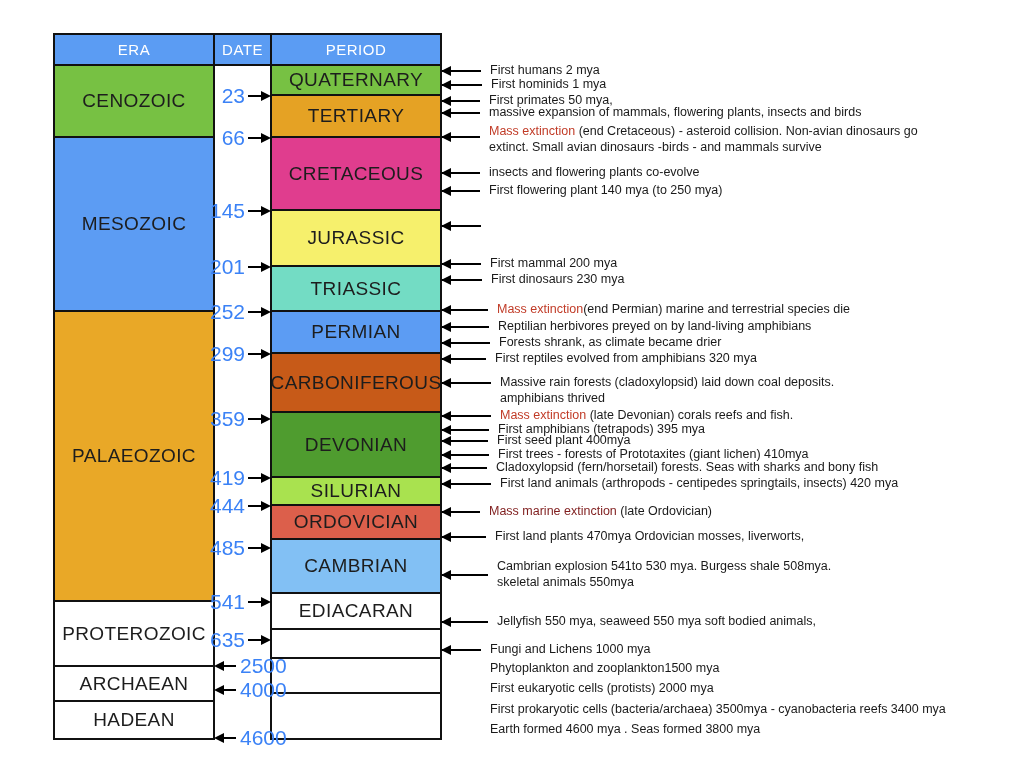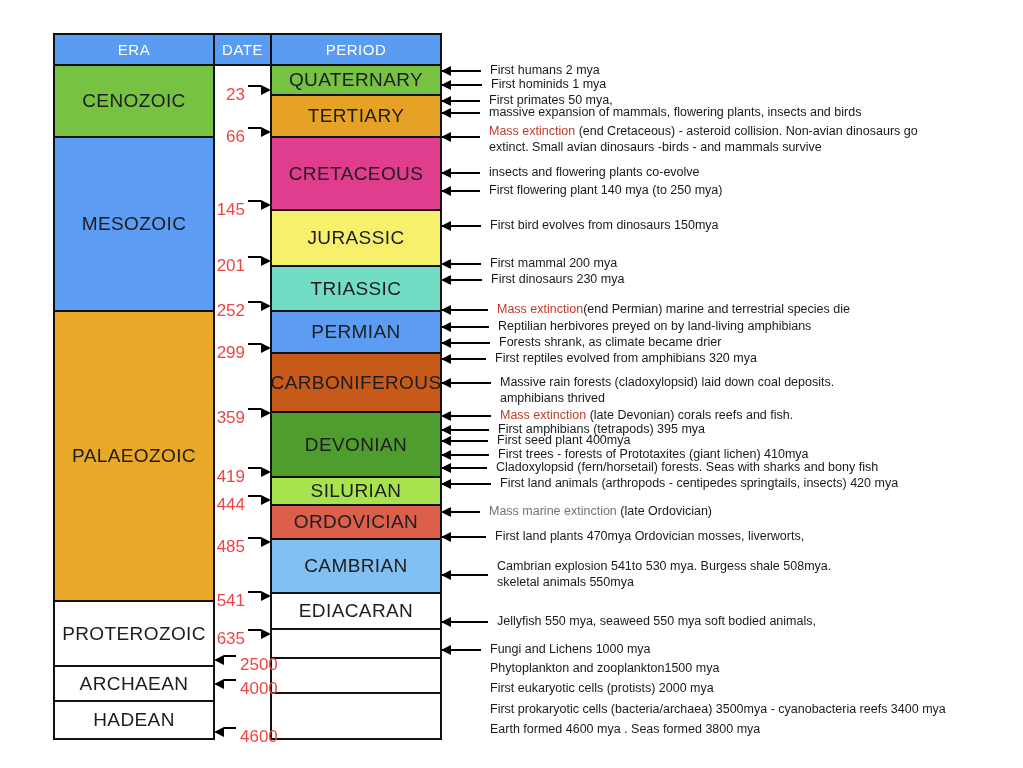--- a/index.html
+++ b/index.html
@@ -15,21 +15,21 @@
   .cell:last-child{border-bottom:none;}
   .header-cell{height:31px;font-size:15px;letter-spacing:.5px;color:#fff;}
   .era-label,.period-label{font-size:19px;letter-spacing:.4px;color:#1d1d1d;white-space:nowrap;}
   .date-header{
     position:absolute;left:215px;top:33px;width:55px;height:33px;box-sizing:border-box;
     border-top:2px solid #111;border-bottom:2px solid #111;
     display:flex;align-items:center;justify-content:center;
     font-size:15px;letter-spacing:.5px;color:#fff;
   }
   
-  .date-row{position:absolute;height:22px;display:flex;align-items:flex-start;font-size:17px;color:#ef4444;}
+  .date-row{position:absolute;height:22px;display:flex;align-items:center;font-size:21px;color:#3b82f6;}
   .date-row.right{left:189px;width:82px;justify-content:flex-end;}
   .date-row.left{left:214px;}
   .dnum{white-space:nowrap;}
   .dline{height:2px;background:#000;}
   .date-row.right .dline{width:13px;margin-left:3px;}
   .date-row.left .dline{width:12px;margin-right:4px;}
   .head-right{width:0;height:0;border-top:5px solid transparent;border-bottom:5px solid transparent;border-left:10px solid #000;}
   .head-left{width:0;height:0;border-top:5px solid transparent;border-bottom:5px solid transparent;border-right:10px solid #000;}
   
   .ann-text{position:absolute;font-size:12.5px;line-height:15.5px;color:#1a1a1a;}
@@ -225,23 +225,20 @@
     </div>
     <div class="ann-arrow" style="left: 442px; top: 172px; width: 38px;"></div>
     <div class="ann-text" style="left: 489px; top: 165px;">
       <div class="ann-line">insects and flowering plants co-evolve</div>
     </div>
     <div class="ann-arrow" style="left: 442px; top: 190px; width: 38px;"></div>
     <div class="ann-text" style="left: 489px; top: 183px;">
       <div class="ann-line">First flowering plant 140 mya (to 250 mya)</div>
     </div>
     <div class="ann-arrow" style="left: 442px; top: 225px; width: 39px;"></div>
-    <div class="ann-text" style="left: 490px; top: 218px;">
-      <div class="ann-line">First bird evolves from dinosaurs 150mya</div>
-    </div>
     <div class="ann-arrow" style="left: 442px; top: 263px; width: 39px;"></div>
     <div class="ann-text" style="left: 490px; top: 256px;">
       <div class="ann-line">First mammal 200 mya</div>
     </div>
     <div class="ann-arrow" style="left: 442px; top: 279px; width: 40px;"></div>
     <div class="ann-text" style="left: 491px; top: 272px;">
       <div class="ann-line">First dinosaurs 230 mya</div>
     </div>
     <div class="ann-arrow" style="left: 442px; top: 309px; width: 46px;"></div>
     <div class="ann-text" style="left: 497px; top: 302px;">
@@ -283,21 +280,21 @@
     <div class="ann-arrow" style="left: 442px; top: 467px; width: 45px;"></div>
     <div class="ann-text" style="left: 496px; top: 460px;">
       <div class="ann-line">Cladoxylopsid (fern/horsetail) forests. Seas with sharks and bony fish</div>
     </div>
     <div class="ann-arrow" style="left: 442px; top: 483px; width: 49px;"></div>
     <div class="ann-text" style="left: 500px; top: 476px;">
       <div class="ann-line">First land animals (arthropods - centipedes springtails, insects) 420 mya</div>
     </div>
     <div class="ann-arrow" style="left: 442px; top: 511px; width: 38px;"></div>
     <div class="ann-text" style="left: 489px; top: 504px;">
-      <div class="ann-line"><span class="ann-red" style="color: #737373;">Mass marine extinction </span>(late Ordovician)</div>
+      <div class="ann-line"><span class="ann-red" style="color: #7f1d1d;">Mass marine extinction </span>(late Ordovician)</div>
     </div>
     <div class="ann-arrow" style="left: 442px; top: 536px; width: 44px;"></div>
     <div class="ann-text" style="left: 495px; top: 529px;">
       <div class="ann-line">First land plants 470mya Ordovician mosses, liverworts,</div>
     </div>
     <div class="ann-arrow" style="left: 442px; top: 574px; width: 46px;"></div>
     <div class="ann-text" style="left: 497px; top: 559px;">
       <div class="ann-line">Cambrian explosion 541to 530 mya. Burgess shale 508mya.</div>
       <div class="ann-line">skeletal animals 550mya</div>
     </div>

